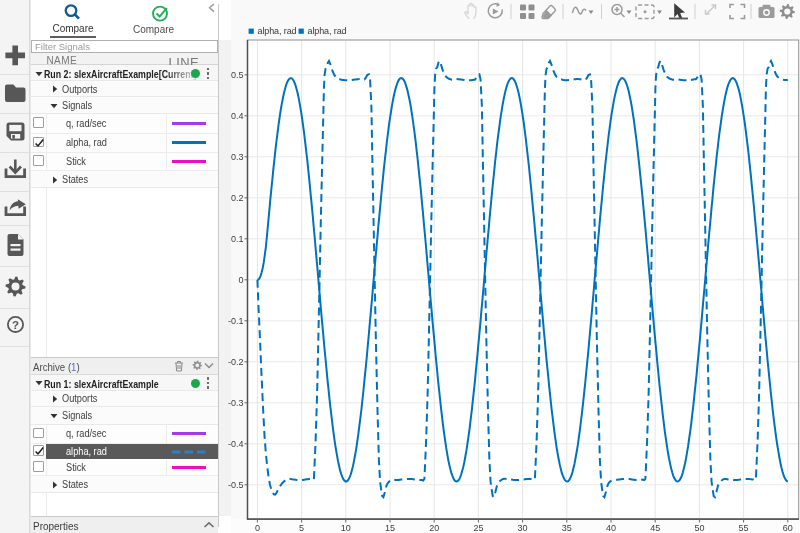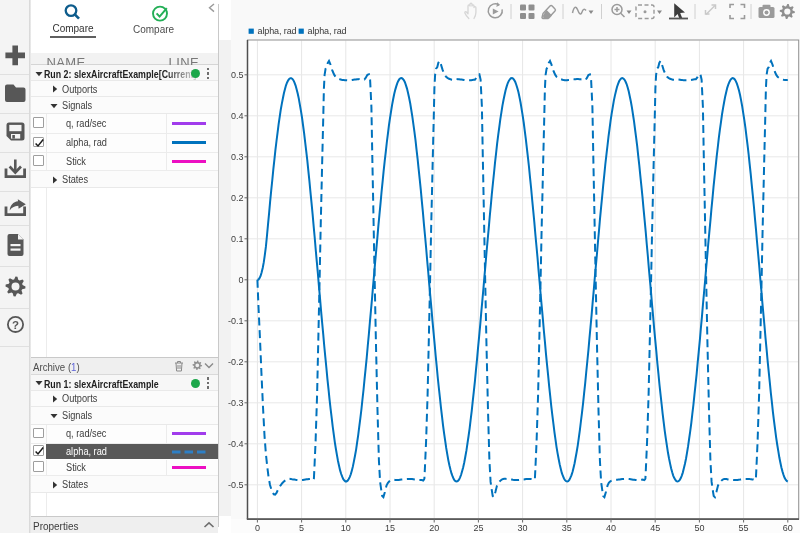--- a/index.html
+++ b/index.html
@@ -58,22 +58,23 @@
 <circle cx="8" cy="8.6" r="7" fill="none" stroke="#23AF56" stroke-width="1.9"></circle>
 <polyline points="4.6,8.4 7.6,11.6 14.8,3.2" fill="none" stroke="#23AF56" stroke-width="2"></polyline>
     </svg>
 <div class="abs" style="left:133px;top:24px;width:54px;text-align:left;font-size:10px;color:#4d4d4d">Compare</div>
 <svg class="abs" style="left:207px;top:3px" width="10" height="10">
       <polyline points="7,1 2.5,4.8 7,8.6" fill="none" stroke="#9a9a9a" stroke-width="1.4"></polyline>
     </svg>
 <div class="abs" style="left:217.5px;top:4px;width:1px;height:523px;background:#c9c9c9"></div>
 <div class="abs" style="left:218.5px;top:39.5px;width:12.5px;height:476px;background:#f2f2f2"></div>
 <div class="abs" style="left:231px;top:39.5px;width:1px;height:476px;background:#ececec"></div>
+<div class="abs" style="left:31px;top:39.5px;width:186.5px;height:13px;background:#fff;border:1px solid #b0b0b0;font-size:9.5px;color:#9a9a9a;line-height:12px;padding-left:3px">Filter Signals</div>
 <div class="abs" style="left:31px;top:52.5px;width:186.5px;height:12.5px;background:#f2f2f2;border-bottom:1px solid #d5d5d5"></div>
-<div class="abs" style="left:46.5px;top:55px;font-size:13px;color:#787878;letter-spacing:0.4px">NAME</div>
+<div class="abs" style="left:46.5px;top:55px;font-size:10px;color:#787878;letter-spacing:0.4px">NAME</div>
 <div class="abs" style="left:168.5px;top:55px;font-size:13px;color:#787878;letter-spacing:0.4px">LINE</div>
 <div class="abs" style="left:31px;top:65px;width:186.5px;height:16px;background:#f7f7f7;border-bottom:1px solid #e9e9e9;"></div>
 <svg style="position:absolute;left:34.5px;top:70.5px" width="8" height="6">
       <path d="M0.5 1 h7 l-3.5 4.2 z" fill="#333"></path>
     </svg>
 <div class="abs" style="left:44px;top:68px;width:200px;font-size:10.5px;font-weight:bold;color:#222;white-space:nowrap;overflow:hidden;transform:scaleX(0.84);transform-origin:0 0;-webkit-mask-image:linear-gradient(90deg,#000 72%,rgba(0,0,0,0.25) 88%,transparent 96%)">Run 2: slexAircraftExample[Current]</div>
 <div style="position:absolute;left:191px;top:69px;width:9.4px;height:9.4px;border-radius:50%;background:#1CA74A"></div>
 <div style="position:absolute;left:206.7px;top:67.8px;width:2.6px;height:2.6px;background:#6e6e6e"></div>
     <div style="position:absolute;left:206.7px;top:72.3px;width:2.6px;height:2.6px;background:#6e6e6e"></div>
     <div style="position:absolute;left:206.7px;top:76.8px;width:2.6px;height:2.6px;background:#6e6e6e"></div>

